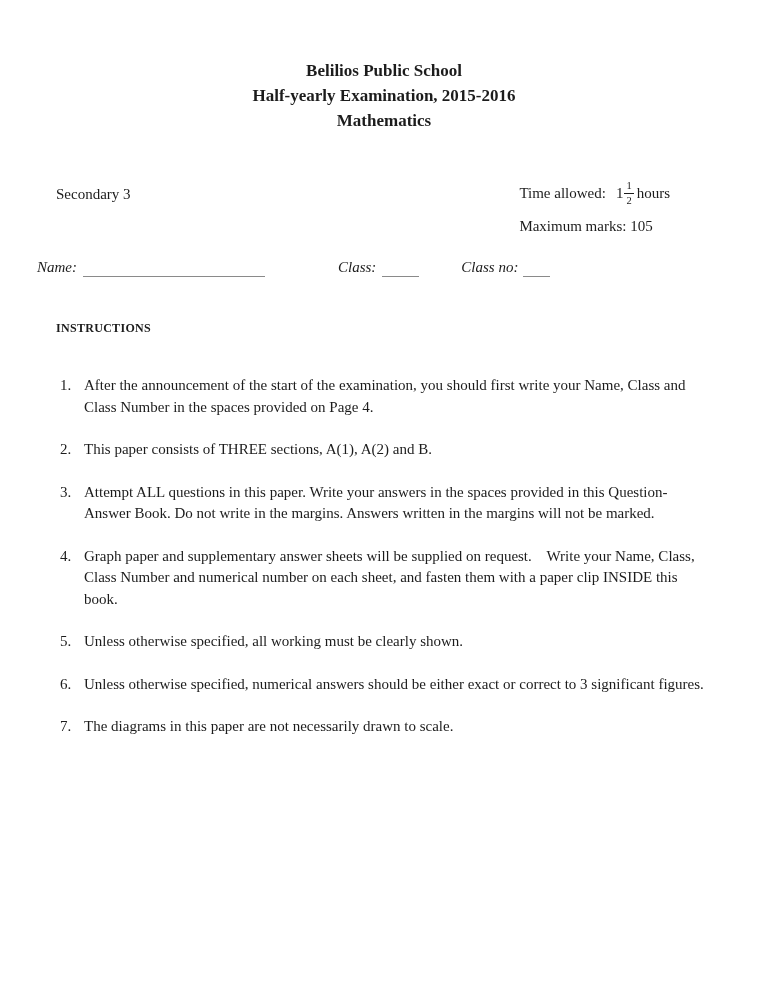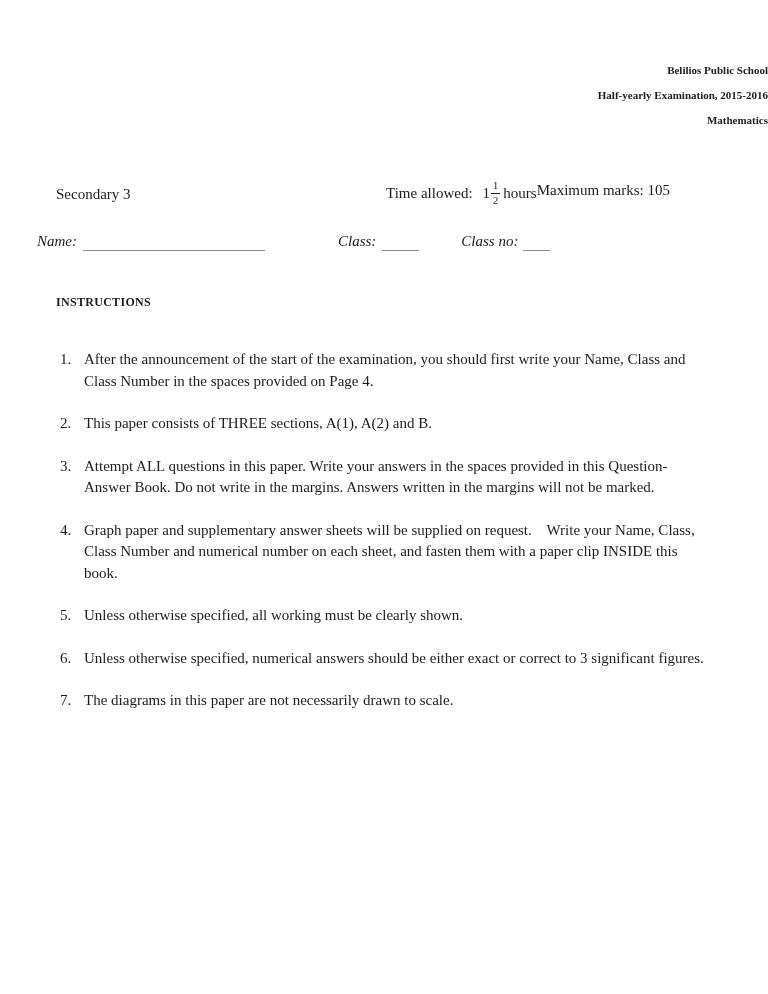--- a/index.html
+++ b/index.html
@@ -9,32 +9,32 @@
     height: 994px;
     overflow: hidden;
     font-family: "Liberation Serif", "DejaVu Serif", serif;
     font-size: 15px;
     color: #1c1c1c;
   }
   .page { width: 768px; height: 994px; background: #ffffff; position: relative; }
 
   
   .titles { padding-top: 63px; text-align: center; }
-  .t-line { font-weight: bold; font-size: 11px; line-height: 15px; text-align: right; }
+  .t-line { font-weight: bold; font-size: 17px; line-height: 15px; }
   .t-line + .t-line { margin-top: 10px; }
 
   
   .meta-row {
     display: flex;
     justify-content: space-between;
     align-items: flex-start;
     margin: 47px 98px 0 56px;
   }
   .level { padding-top: 9px; line-height: 20px; }
-  .meta-right { display: flex; flex-direction: row; }
+  .meta-right { display: flex; flex-direction: column; }
   .time-line { display: flex; align-items: center; min-height: 36px; }
   .time-label { margin-right: 10px; }
   .frac {
     display: inline-flex;
     flex-direction: column;
     align-items: center;
     font-size: 10.5px;
     line-height: 1.1;
     margin: 0 3px 0 1px;
   }

